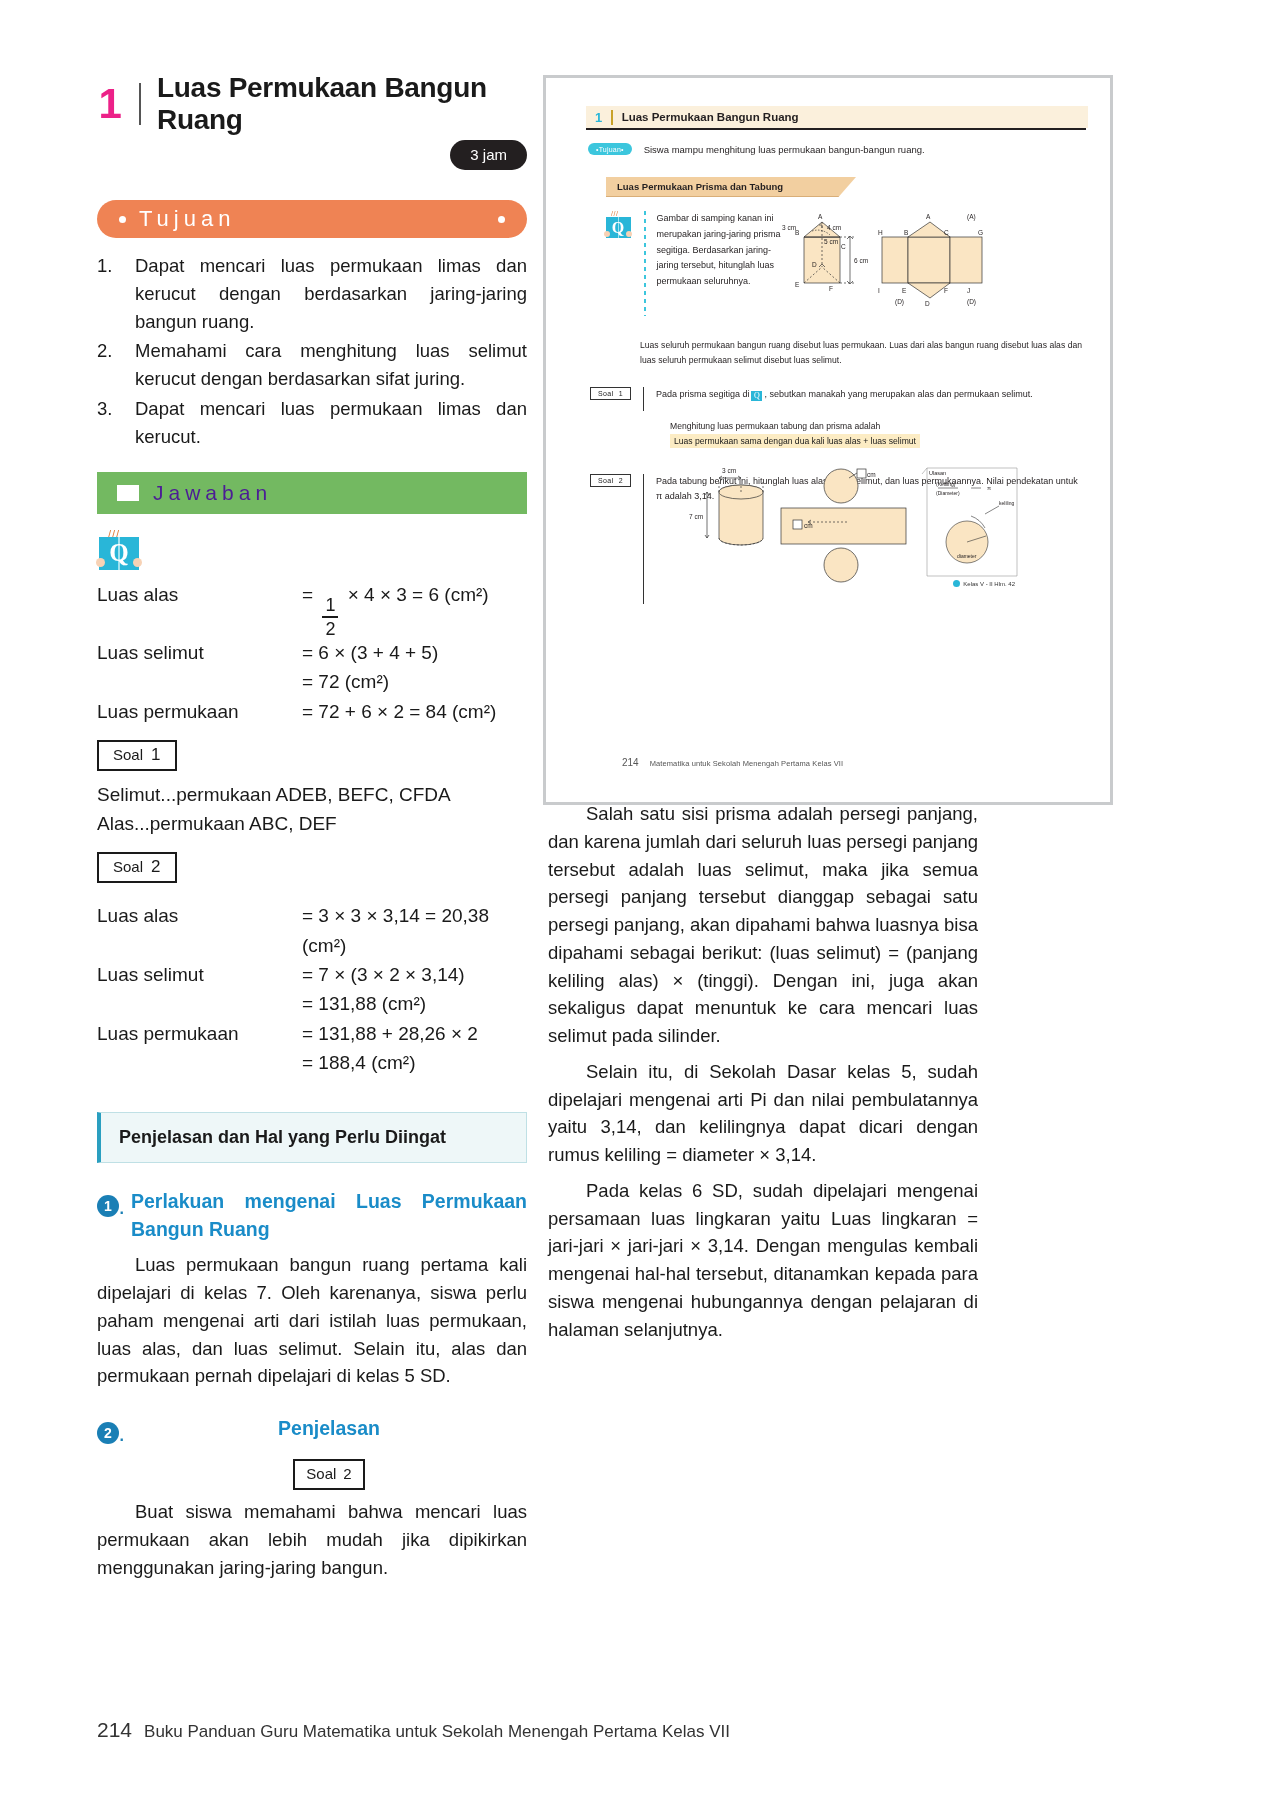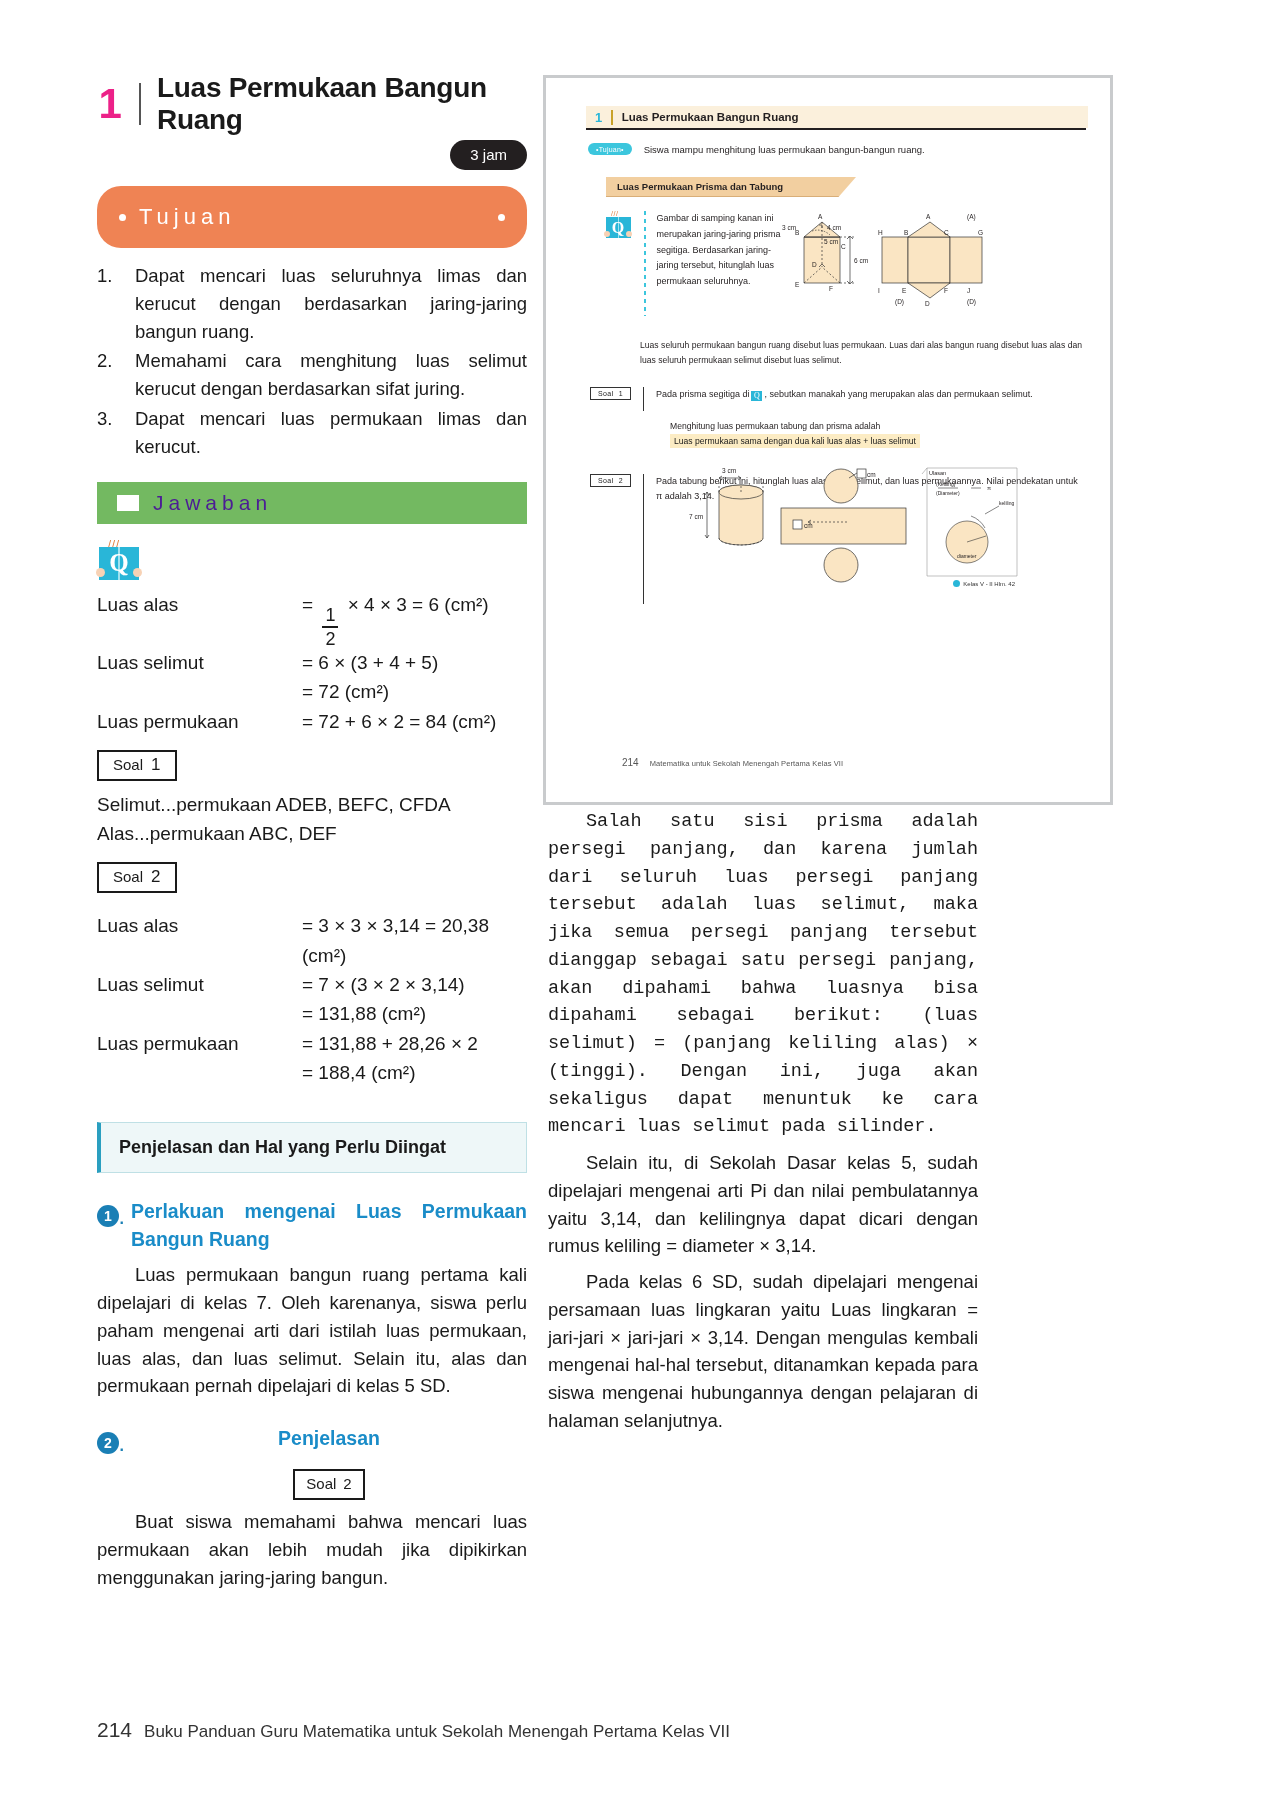--- a/index.html
+++ b/index.html
@@ -25,21 +25,21 @@
   }
   .chapter-rule { width: 2px; height: 42px; background: #555; }
   .chapter-title { font-size: 28px; font-weight: bold; color: #1a1a1a; letter-spacing: -0.3px; }
 
   .jam-wrap { display: flex; justify-content: flex-end; margin-top: 10px; }
   .jam-pill {
     background: #231f20; color: #fff; border-radius: 20px;
     padding: 6px 20px 7px; font-size: 15px; font-weight: 500;
   }
 
-  .band { margin-top: 16px; border-radius: 24px; height: 62px;
+  .band { margin-top: 30px; border-radius: 24px; height: 38px;
           display: flex; align-items: center; position: relative; }
   .band-tujuan { background: #ef8354; }
   .band-tujuan .band-label {
     color: #ffffff; font-size: 22px; letter-spacing: 5px; padding-left: 42px; font-weight: 400;
   }
   .band-dot-left { position: absolute; left: 22px; width: 7px; height: 7px; border-radius: 50%; background:#fff; }
   .band-dot-right { position: absolute; right: 22px; width: 7px; height: 7px; border-radius: 50%; background:#fff; }
 
   .tujuan-list { margin-top: 14px; }
   .tujuan-item { display: flex; font-size: 18.5px; line-height: 1.5; margin-bottom: 2px; }
@@ -120,21 +120,21 @@
   }
 
   .soal-inline {
     display: inline-flex; align-items: baseline; gap: 7px;
     border: 2.5px solid #1a1a1a; padding: 2px 11px 3px;
     font-size: 15px; font-weight: normal; color:#1a1a1a;
   }
 
   
   .col-right { position: absolute; left: 548px; top: 800px; width: 430px; }
-  .col-right .body-par:first-child { margin-top: 8px; font-family: Liberation Mono, monospace; }
+  .col-right .body-par:first-child { margin-top: 0; }
 
   
   .preview {
     position: absolute; left: 543px; top: 75px; width: 570px; height: 730px;
     background: #ffffff; border: 3px solid #c9cbcd;
   }
   .pv-inner { position: absolute; left: 38px; top: 28px; right: 22px; bottom: 20px; font-size: 8.5px; }
 
   .pv-head {
     background: #fbf0dc; height: 22px; display: flex; align-items: center; gap: 9px;
@@ -228,21 +228,21 @@
 
     <div class="band band-tujuan">
       <span class="band-dot-left"></span>
       <span class="band-label">Tujuan</span>
       <span class="band-dot-right"></span>
     </div>
 
     <div class="tujuan-list">
       <div class="tujuan-item">
         <div class="tujuan-num">1.</div>
-        <div class="tujuan-text">Dapat mencari luas seluruhnya limas dan kerucut dengan berdasarkan jaring-jaring bangun ruang.</div>
+        <div class="tujuan-text">Dapat mencari luas permukaan limas dan kerucut dengan berdasarkan jaring-jaring bangun ruang.</div>
       </div>
       <div class="tujuan-item">
         <div class="tujuan-num">2.</div>
         <div class="tujuan-text">Memahami cara menghitung luas selimut kerucut dengan berdasarkan sifat juring.</div>
       </div>
       <div class="tujuan-item">
         <div class="tujuan-num">3.</div>
         <div class="tujuan-text">Dapat mencari luas permukaan limas dan kerucut.</div>
       </div>
     </div>

